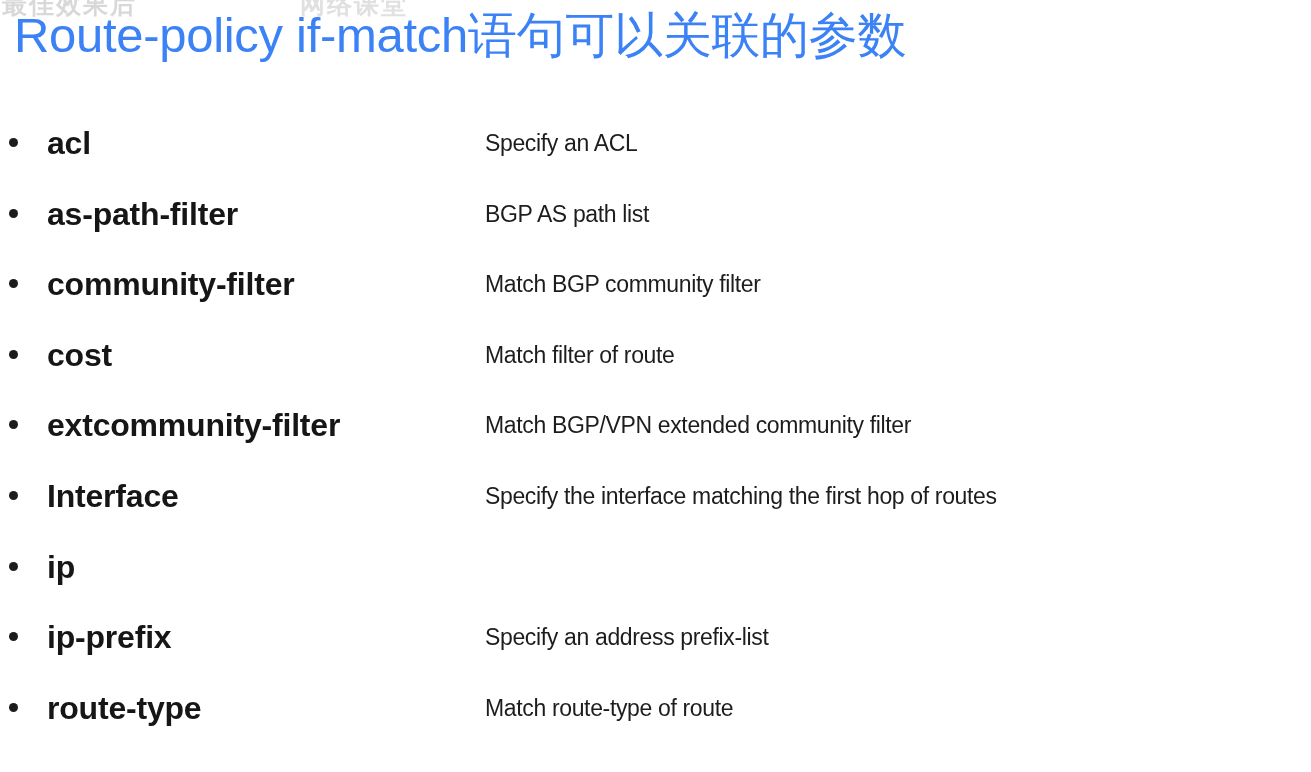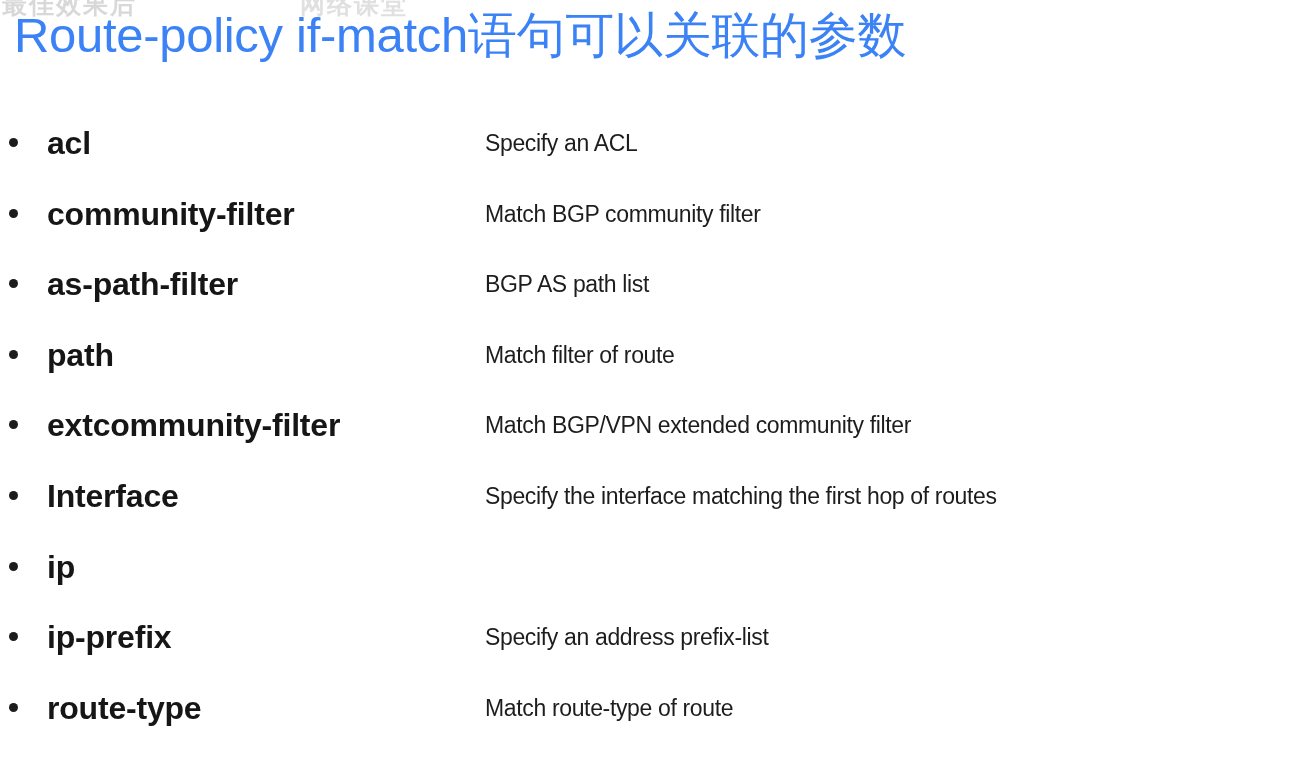--- a/index.html
+++ b/index.html
@@ -115,33 +115,33 @@
 <div id="param-list">
 
   <div class="param-row">
     <span class="row-bullet"></span>
     <span class="row-name">acl</span>
     <span class="row-desc">Specify an ACL</span>
   </div>
 
   <div class="param-row">
     <span class="row-bullet"></span>
+    <span class="row-name">as-path-filter</span>
+    <span class="row-desc">BGP AS path list</span>
+  </div>
+
+  <div class="param-row">
+    <span class="row-bullet"></span>
     <span class="row-name">community-filter</span>
     <span class="row-desc">Match BGP community filter</span>
   </div>
 
   <div class="param-row">
     <span class="row-bullet"></span>
-    <span class="row-name">as-path-filter</span>
-    <span class="row-desc">BGP AS path list</span>
-  </div>
-
-  <div class="param-row">
-    <span class="row-bullet"></span>
-    <span class="row-name">path</span>
+    <span class="row-name">cost</span>
     <span class="row-desc">Match filter of route</span>
   </div>
 
   <div class="param-row">
     <span class="row-bullet"></span>
     <span class="row-name">extcommunity-filter</span>
     <span class="row-desc">Match BGP/VPN extended community filter</span>
   </div>
 
   <div class="param-row">

